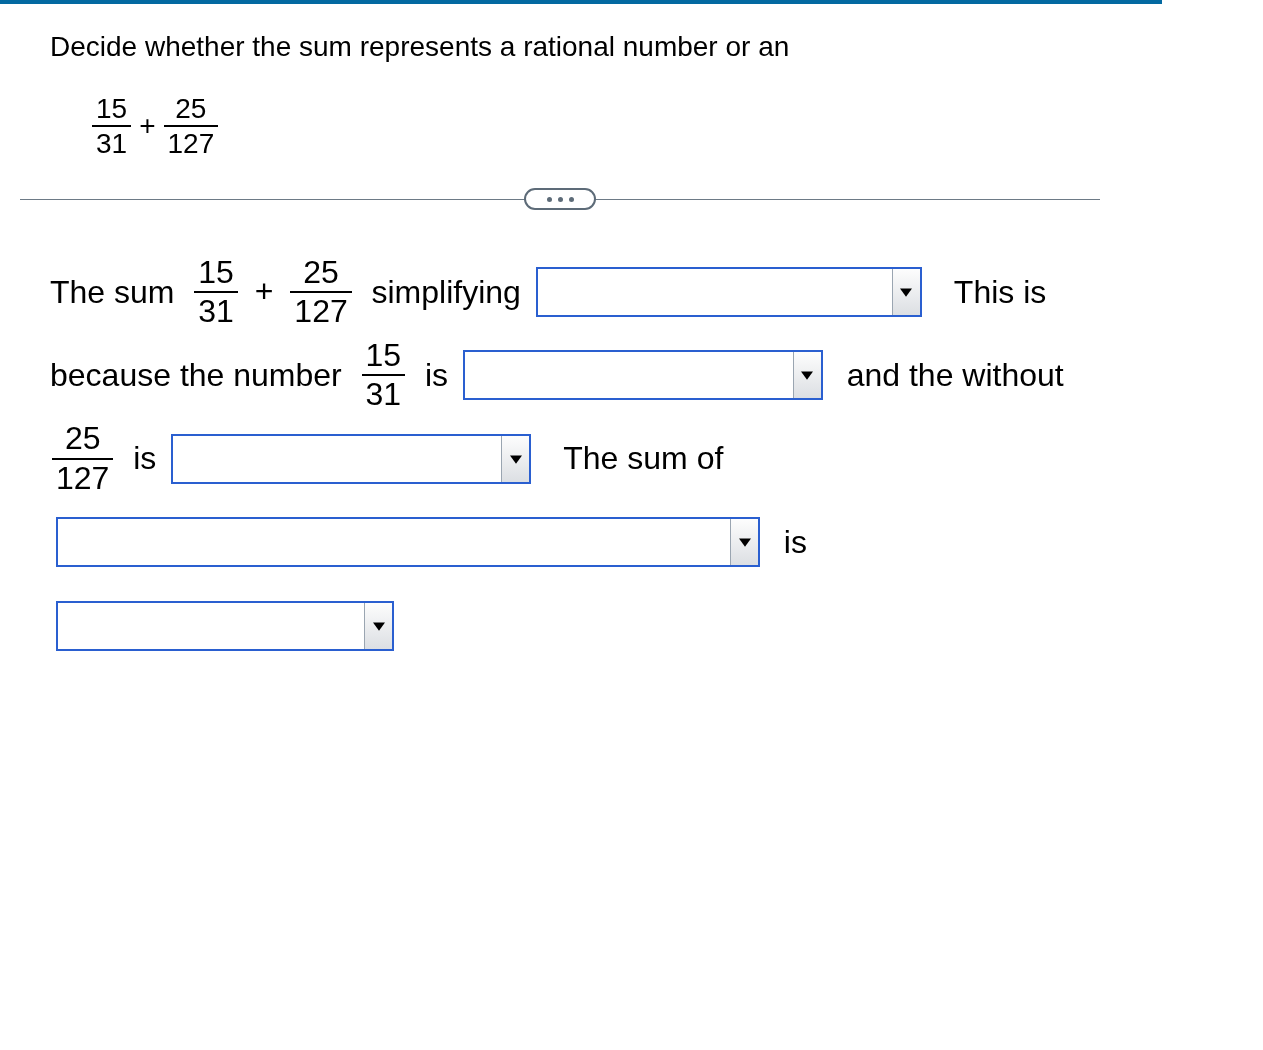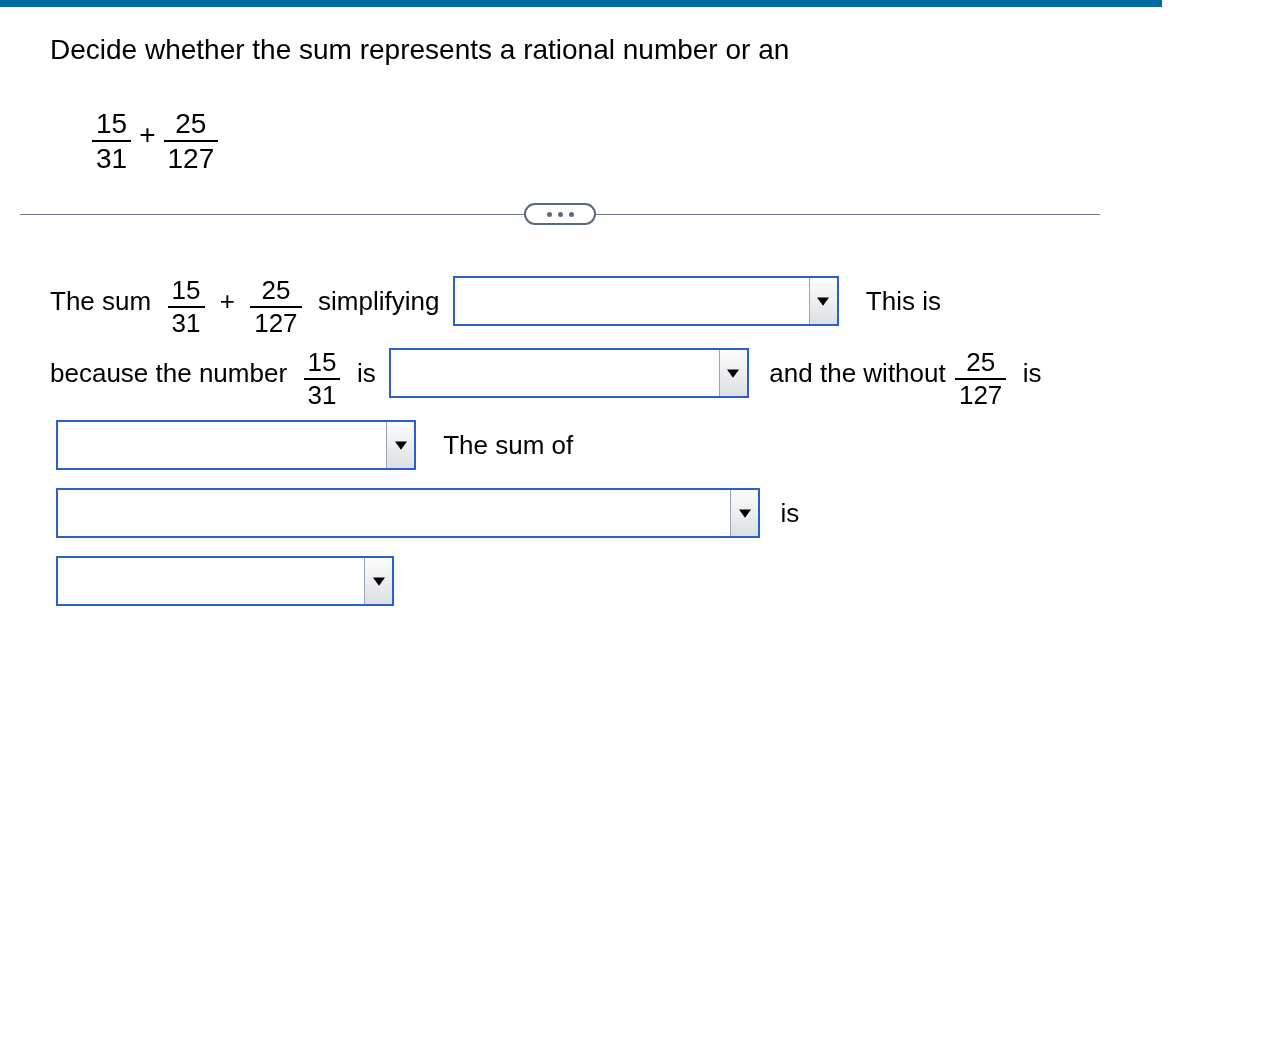--- a/index.html
+++ b/index.html
@@ -8,39 +8,39 @@
     padding: 0;
     background: #ffffff;
     font-family: Arial, Helvetica, sans-serif;
     font-size: 28px;
     color: #000;
   }
   .page {
     width: 1162px;
     min-height: 1050px;
     position: relative;
-    border-top: 7px solid #0369a1;
+    border-top: 4px solid #0369a1;
   }
   .content {
     padding: 24px 50px 0 50px;
   }
   .prompt {
     line-height: 1.35;
     margin-bottom: 28px;
   }
 
   
   .frac {
     display: inline-block;
     vertical-align: middle;
     text-align: center;
     line-height: 1.05;
     padding: 0 2px;
   }
-  .frac .num { display: block; padding: 0 4px 2px 4px; margin-top: 12px; }
+  .frac .num { display: block; padding: 0 4px 2px 4px; }
   .frac .den { display: block; padding: 2px 4px 0 4px; border-top: 2px solid #000; }
 
   .expression-row {
     display: flex;
     align-items: center;
     margin: 10px 0 40px 40px;
     font-size: 28px;
   }
   .plus {
     margin: 0 6px;
@@ -74,21 +74,21 @@
   }
   .pill .dot {
     width: 5px; height: 5px;
     background: #5d6b78;
     border-radius: 50%;
   }
 
   
   .answer {
     line-height: 2.55;
-    font-size: 26px;
+    font-size: 32px;
   }
   .answer > * { vertical-align: middle; }
   .txt { white-space: pre; }
 
   
   .dd {
     display: inline-flex;
     align-items: stretch;
     border: 2px solid #2a5fd0;
     background: #fff;

